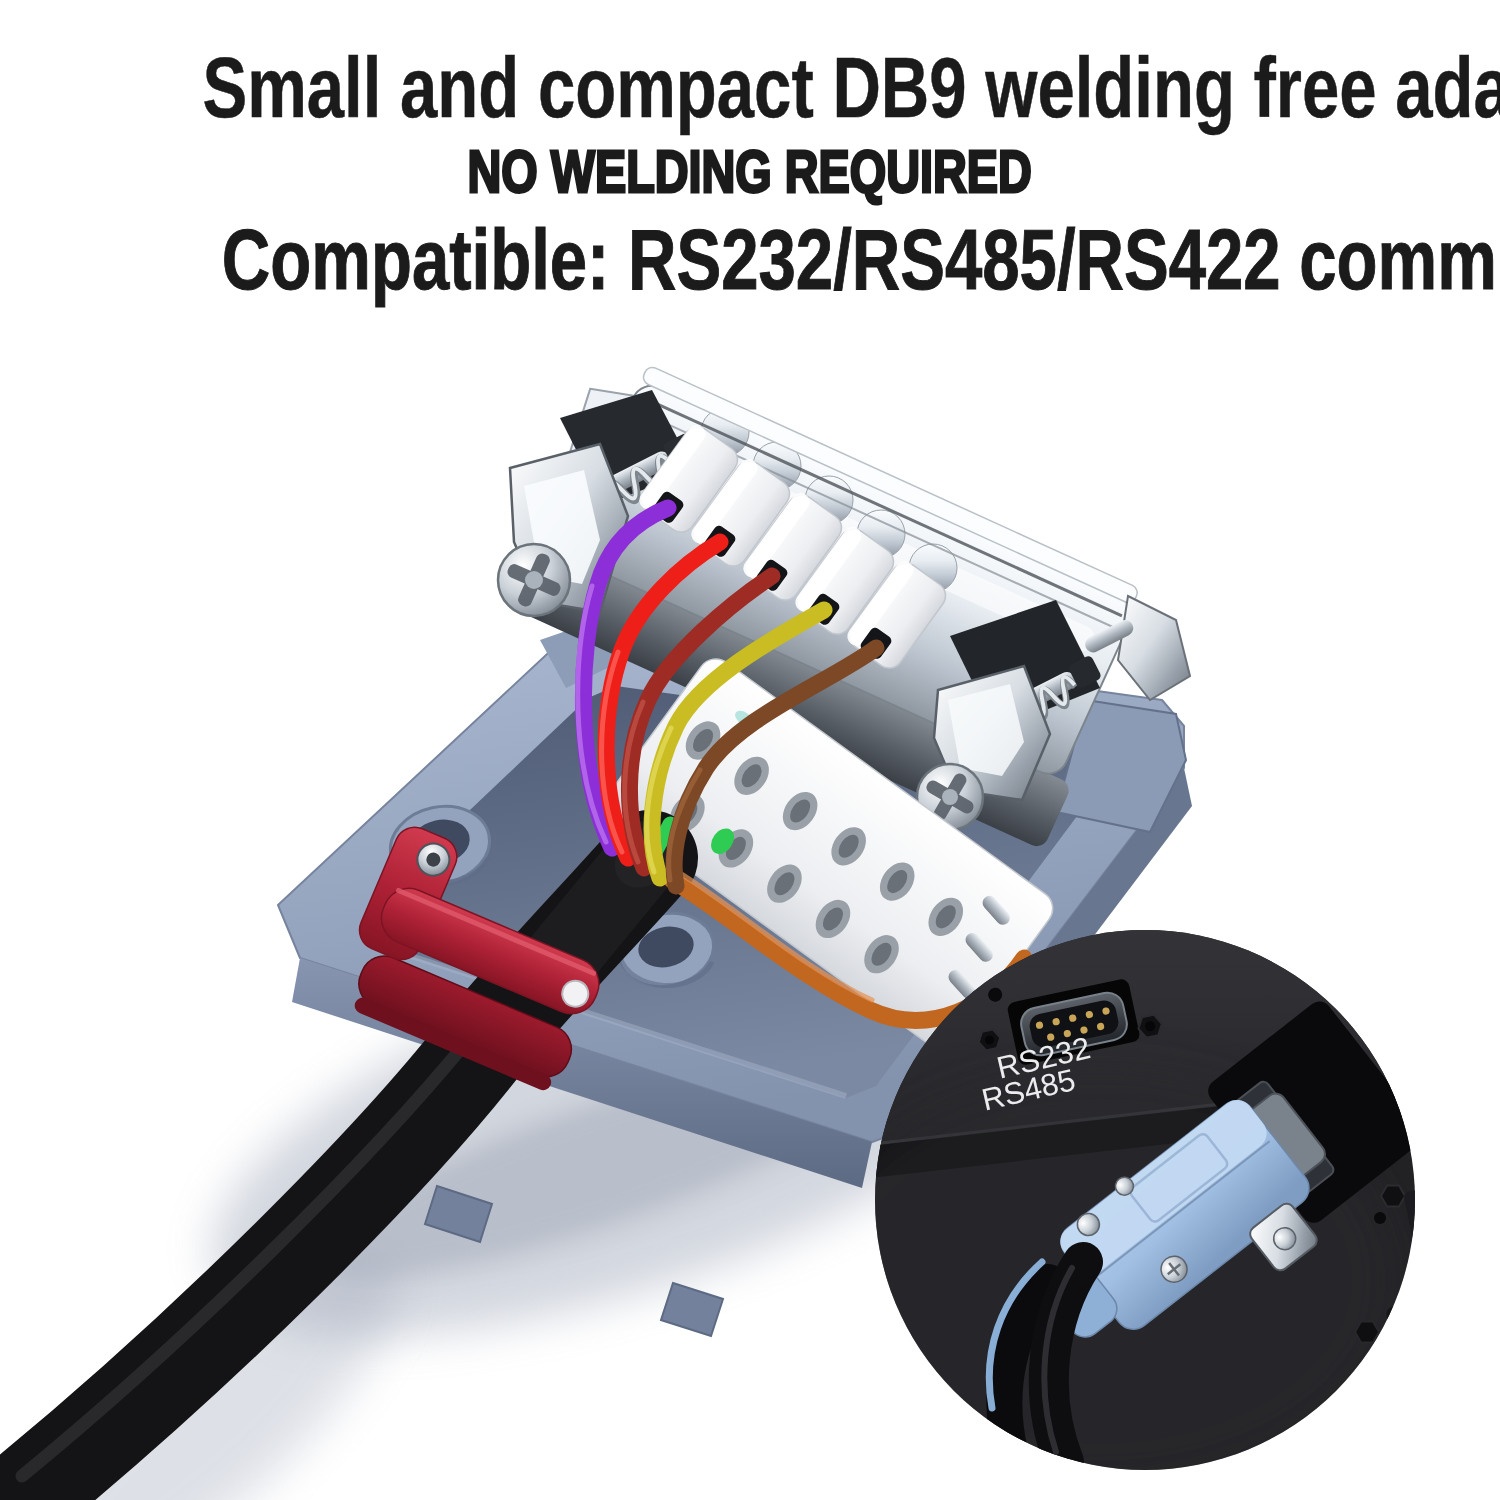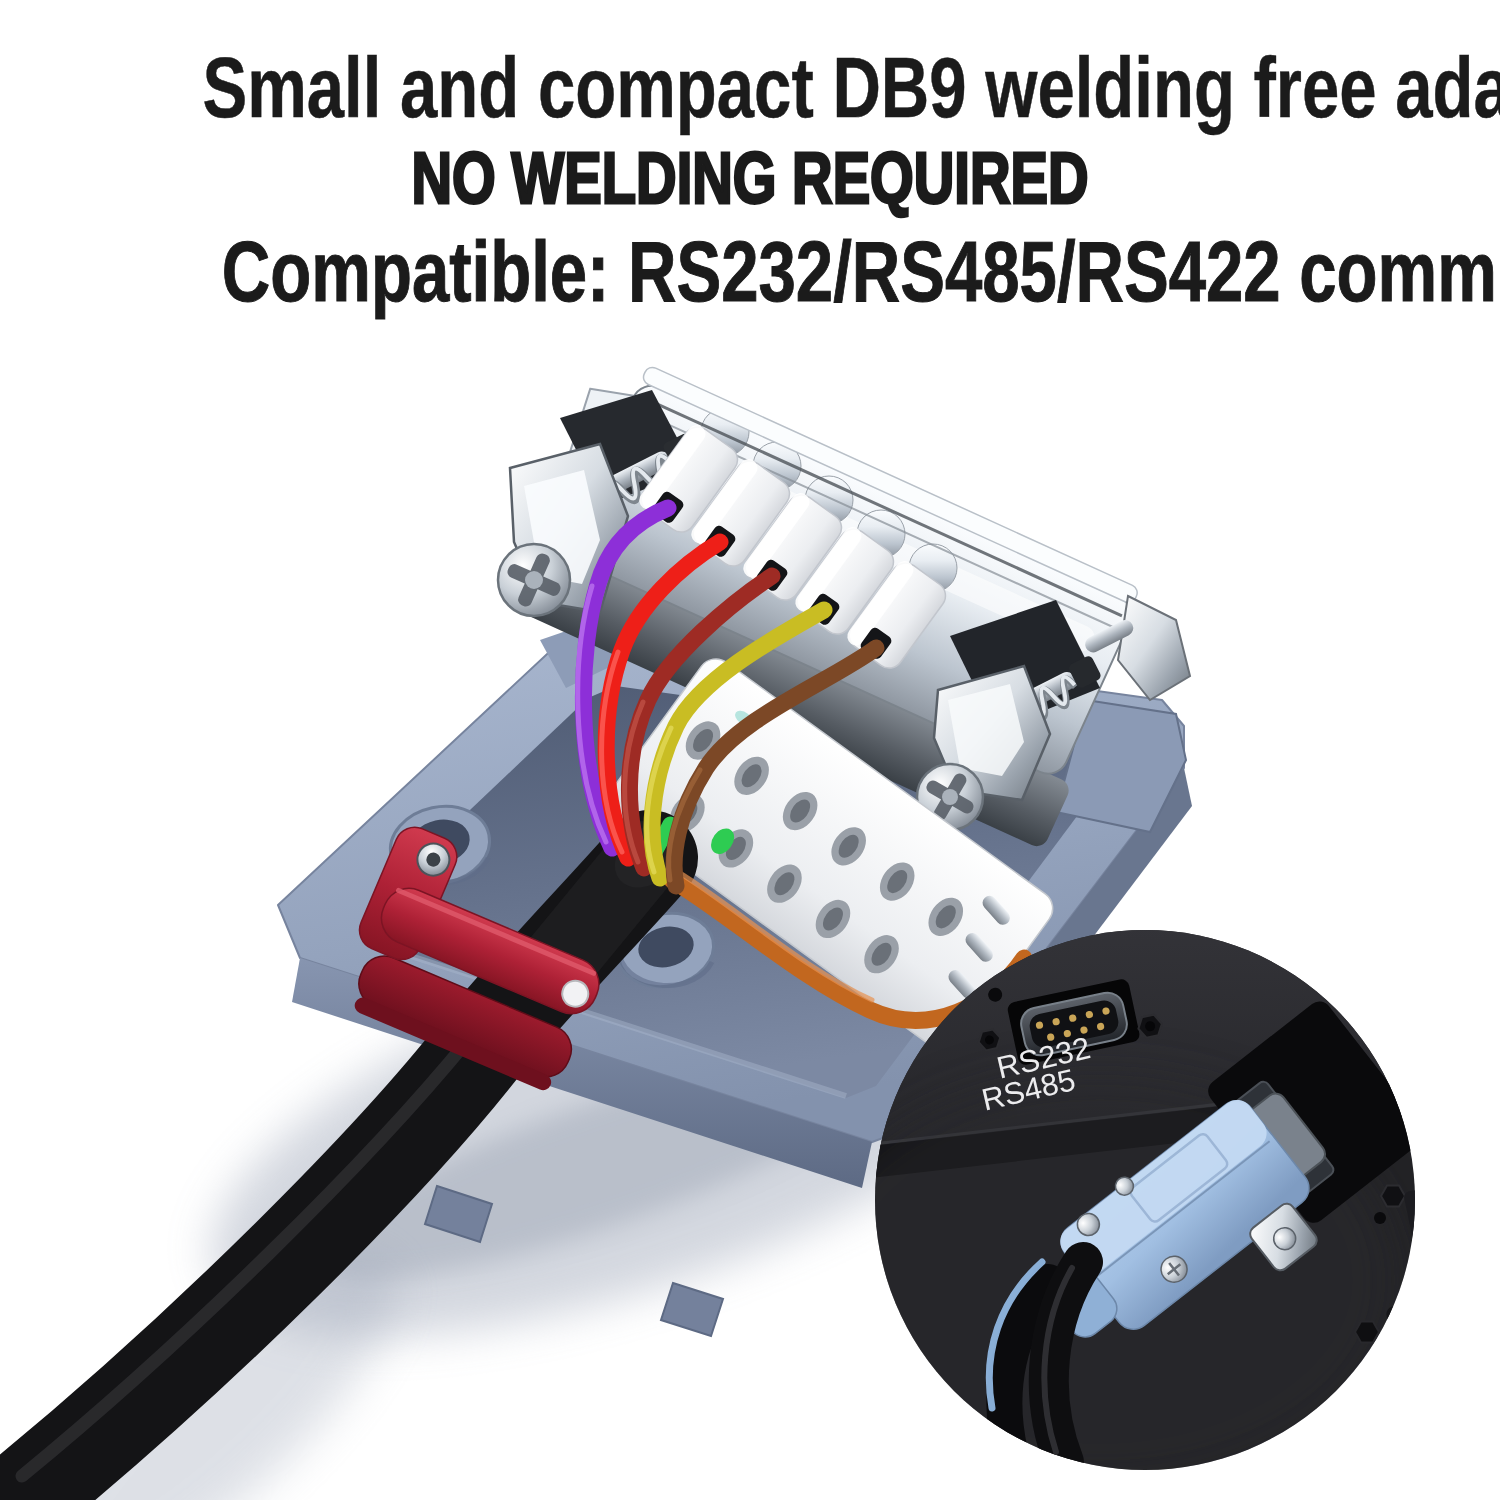--- a/index.html
+++ b/index.html
@@ -9,21 +9,21 @@
     font-family:"Liberation Sans", sans-serif;
   }
   .headline{
     position:absolute;top:44px;left:0;width:1500px;
     text-align:center;color:#1b1b1b;z-index:5;
   }
   .h-line{line-height:1;white-space:nowrap;}
   .cond{display:inline-block;transform:scaleX(0.78);transform-origin:50% 50%;white-space:nowrap;}
   .h1{font-size:86px;font-weight:700;}
   .h1 .cond{-webkit-text-stroke:0.5px #1b1b1b;}
-  .h2{font-size:72px;font-weight:700;margin-top:12px;}
+  .h2{font-size:60px;font-weight:700;margin-top:12px;}
   .h2 .cond{-webkit-text-stroke:3px #1b1b1b;}
   .h3{font-size:86px;font-weight:700;margin-top:14px;}
   .h3 .cond{-webkit-text-stroke:1px #1b1b1b;}
   .scene{position:absolute;left:0;top:0;width:1500px;height:1500px;z-index:1;}
 </style>
 </head>
 <body>
 
 <header class="headline">
   <div class="h-line h1"><span class="cond">Small and compact DB9 welding free adapter</span></div>

